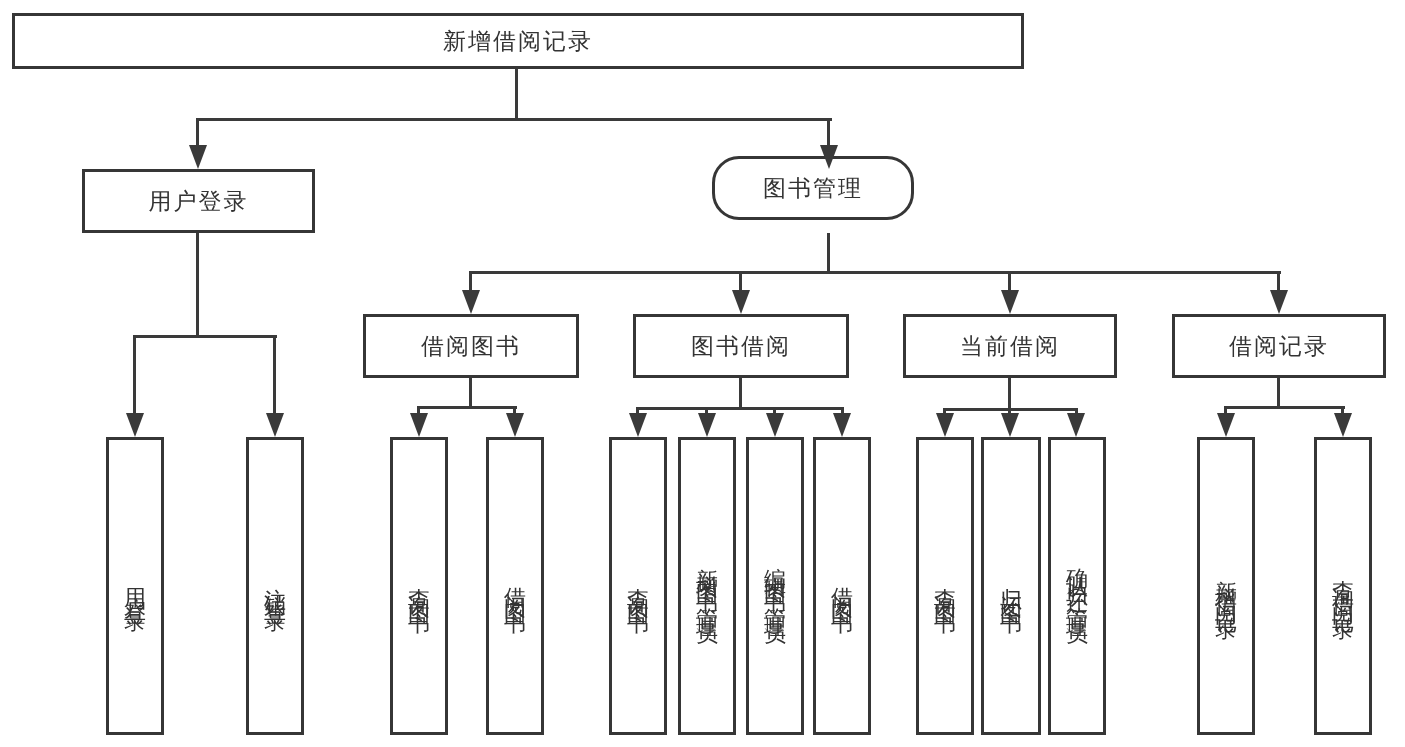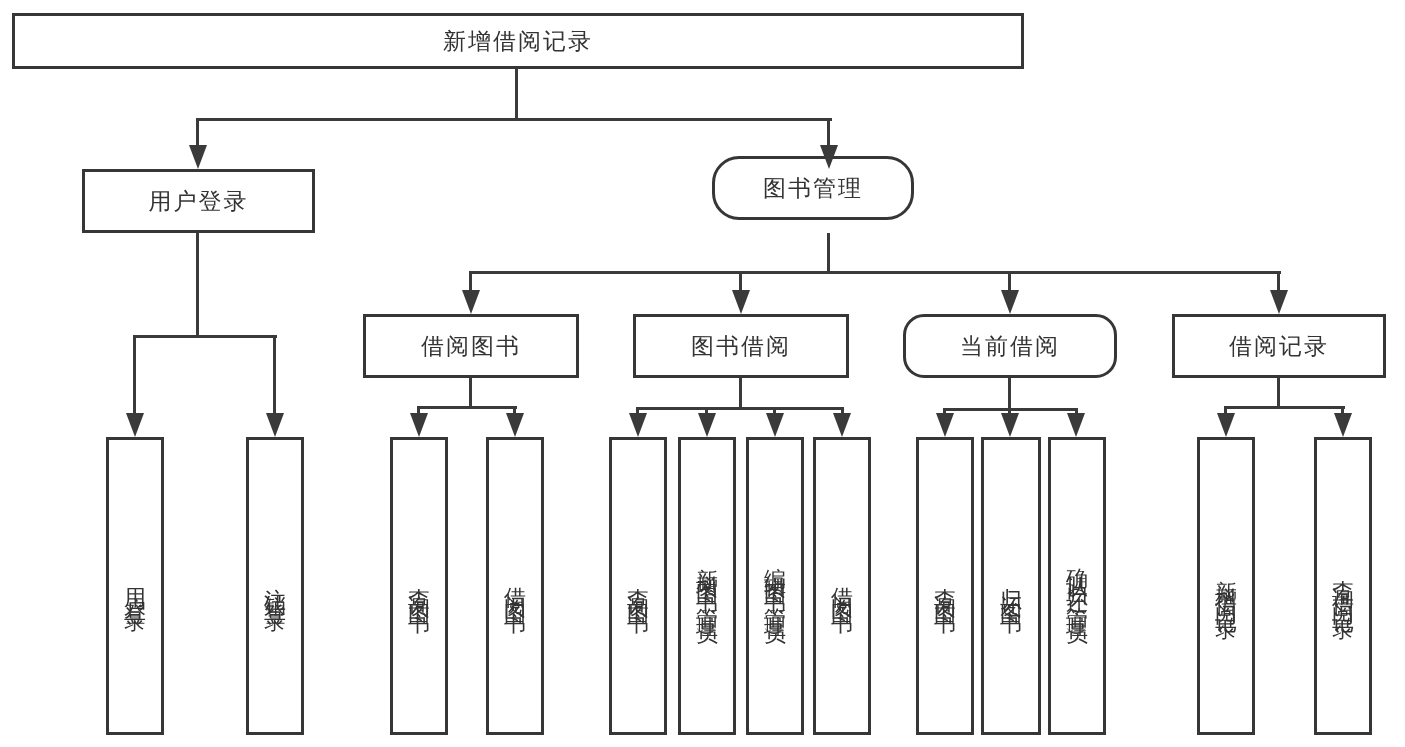--- a/index.html
+++ b/index.html
@@ -52,21 +52,21 @@
   </div>
 
   <div class="node h" style="left:363px; top:314px; width:216px; height:64px;">
     <span>借阅图书</span>
   </div>
 
   <div class="node h" style="left:633px; top:314px; width:216px; height:64px;">
     <span>图书借阅</span>
   </div>
 
-  <div class="node h" style="left:903px; top:314px; width:214px; height:64px;border-radius:21px;">
+  <div class="node h" style="left:903px; top:314px; width:214px; height:64px;">
     <span>当前借阅</span>
   </div>
 
   <div class="node h" style="left:1172px; top:314px; width:214px; height:64px;">
     <span>借阅记录</span>
   </div>
 
   <div class="node v" style="left:106px; top:437px; width:58px; height:298px;">
     <span class="vt">用户登录</span>
   </div>

